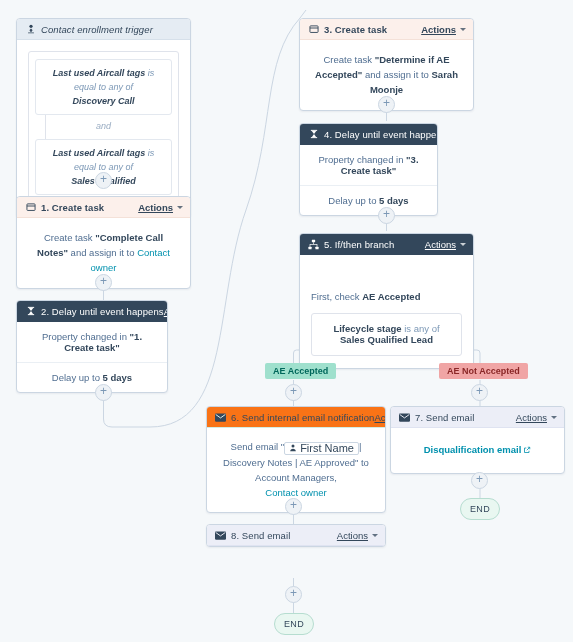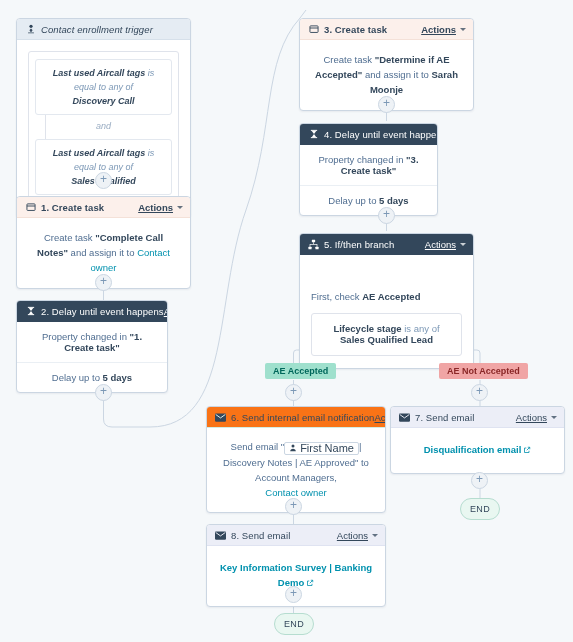--- a/index.html
+++ b/index.html
@@ -483,29 +483,20 @@
           <path d="M1 1.6 L8 6.6 L15 1.6" stroke="#eceef7" stroke-width="1.4" fill="none"></path>
         </svg>
       </span>
       <span class="htitle">8. Send email</span>
       <span class="hspacer"></span>
       <span class="actions">
         <span class="alabel">Actions</span>
         <span class="caret"></span>
       </span>
     </div>
-    <div class="card-body" style="padding:14px 10px 15px;">
-      <span class="lnk-strong">Key Information Survey | Banking Demo</span><span class="ext">
-        <svg width="8" height="8" viewBox="0 0 16 16" fill="none" stroke="#0091ae" stroke-width="1.6">
-          <path d="M9.5 2.5 H13.5 V6.5"></path>
-          <path d="M13.5 2.5 L7.5 8.5"></path>
-          <path d="M12 9.5 V13 H3 V4 H6.5"></path>
-        </svg>
-      </span>
-    </div>
   </div>
 
   <div class="plus" style="left:285px; top:586px;">
     <span>+</span>
   </div>
 
   <div class="endnode" style="left:274px; top:613px;">
     <span>END</span>
   </div>
 

